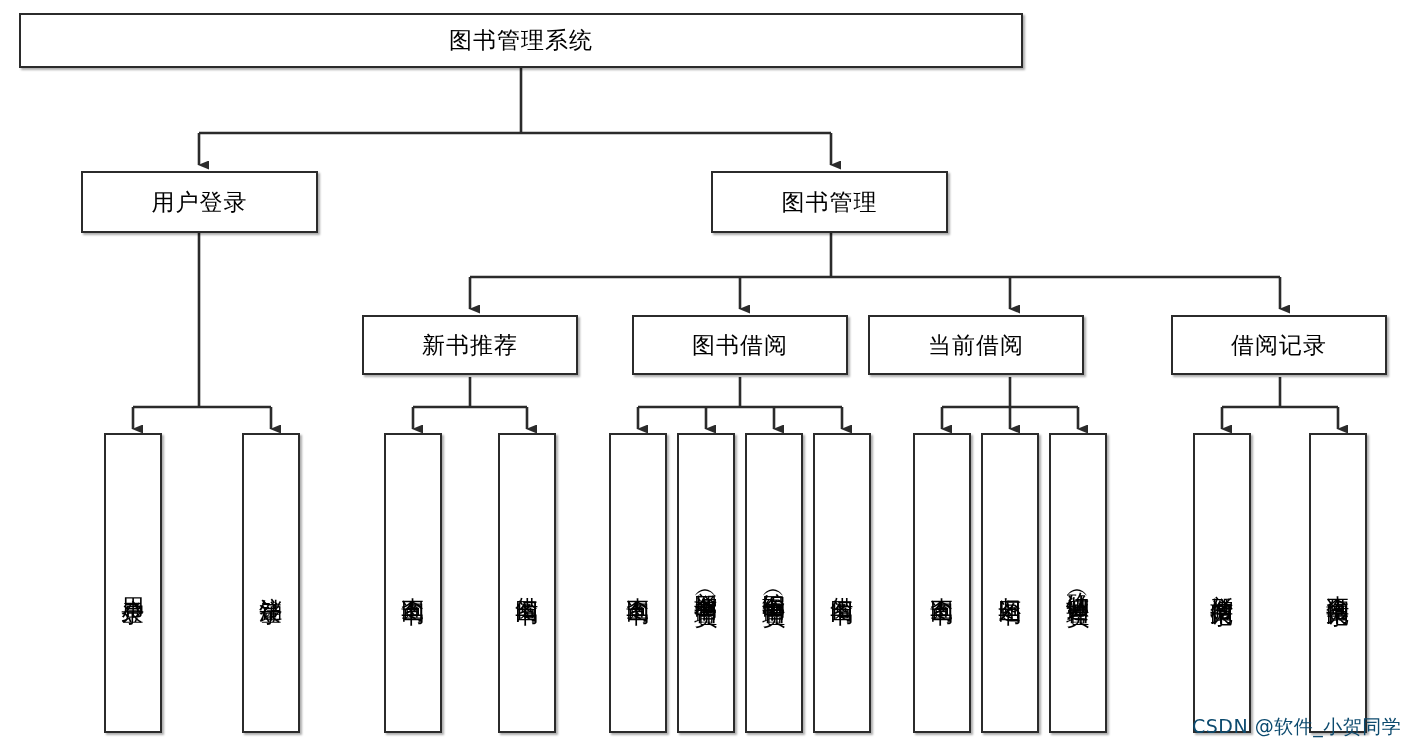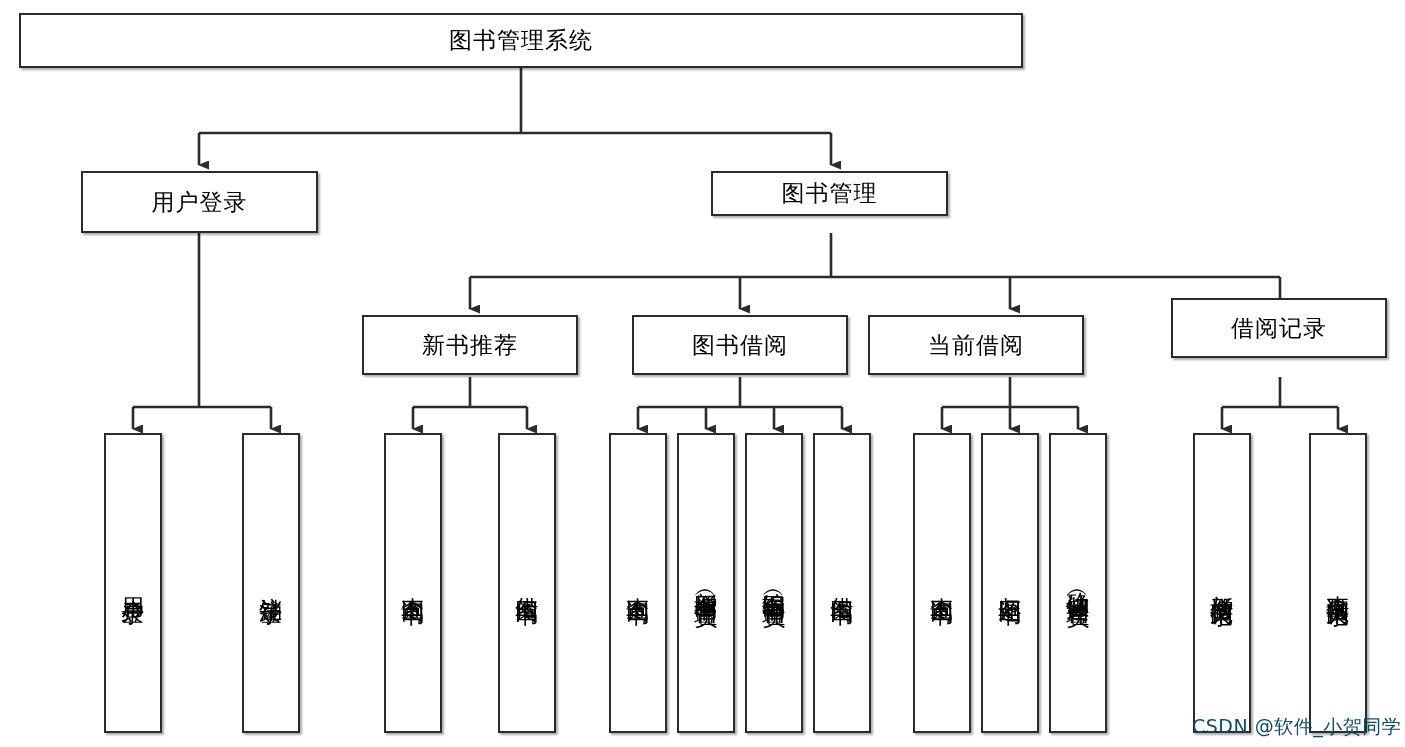--- a/index.html
+++ b/index.html
@@ -122,37 +122,37 @@
   </svg>
 
   <div class="node node-h node-root" style="left:19px; top:13px; width:1004px; height:55px;">
     <span>图书管理系统</span>
   </div>
 
   <div class="node node-h" style="left:81px; top:171px; width:237px; height:62px;">
     <span>用户登录</span>
   </div>
 
-  <div class="node node-h" style="left:711px; top:171px; width:237px; height:45px;">
+  <div class="node node-h" style="left:711px; top:171px; width:237px; height:62px;">
     <span>图书管理</span>
   </div>
 
   <div class="node node-h" style="left:362px; top:315px; width:216px; height:60px;">
     <span>新书推荐</span>
   </div>
 
   <div class="node node-h" style="left:632px; top:315px; width:216px; height:60px;">
     <span>图书借阅</span>
   </div>
 
   <div class="node node-h" style="left:868px; top:315px; width:216px; height:60px;">
     <span>当前借阅</span>
   </div>
 
-  <div class="node node-h" style="left:1171px; top:298px; width:216px; height:60px;">
+  <div class="node node-h" style="left:1171px; top:315px; width:216px; height:60px;">
     <span>借阅记录</span>
   </div>
 
   <div class="node node-v" style="left:104px; top:433px; width:58px; height:300px;">
     <span class="vtext">用户登录</span>
   </div>
 
   <div class="node node-v" style="left:242px; top:433px; width:58px; height:300px;">
     <span class="vtext">注销登录</span>
   </div>

